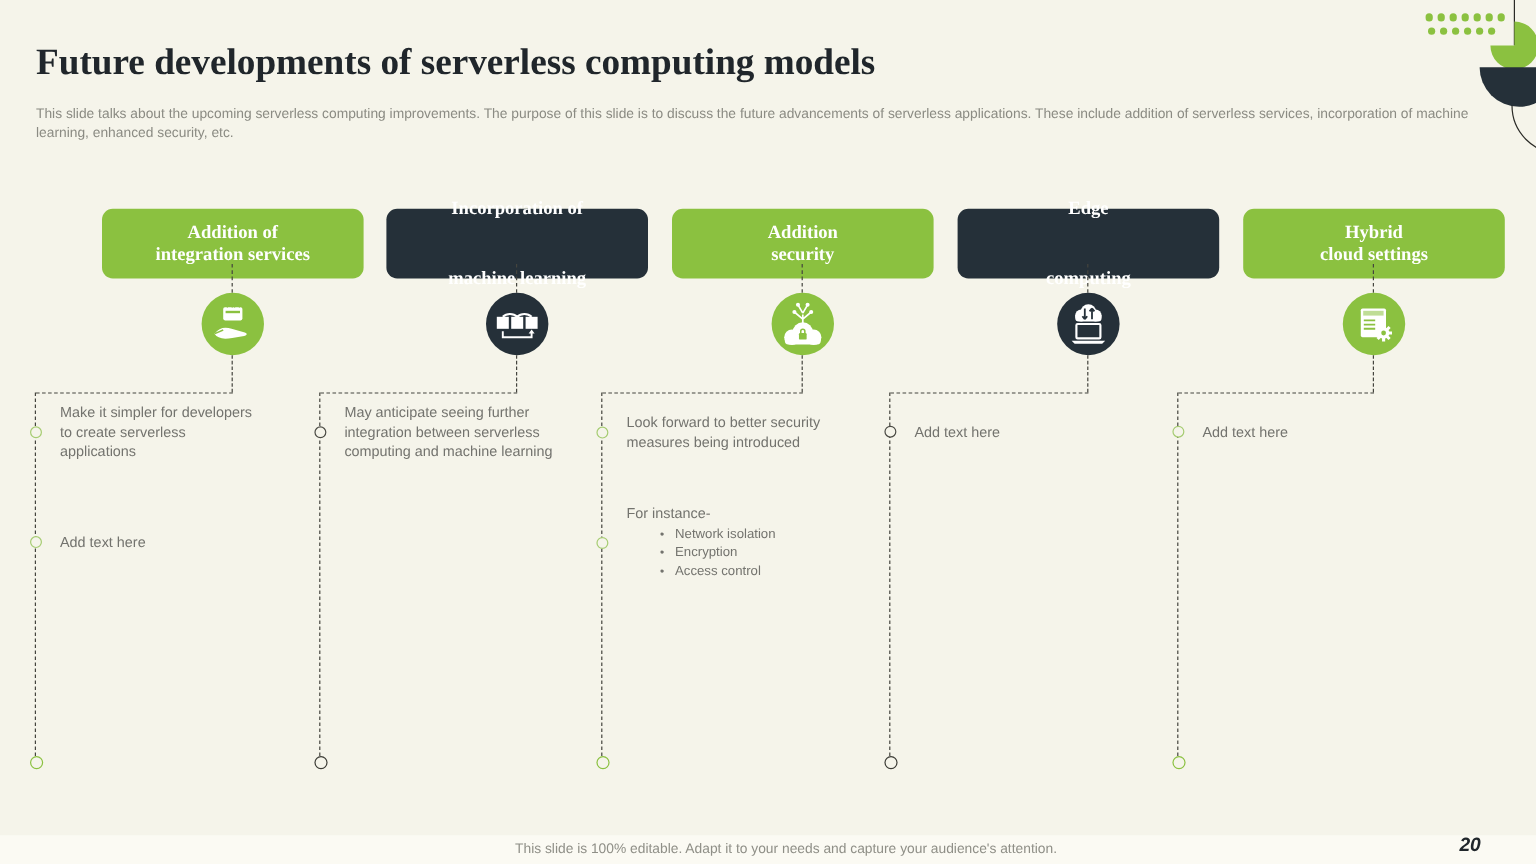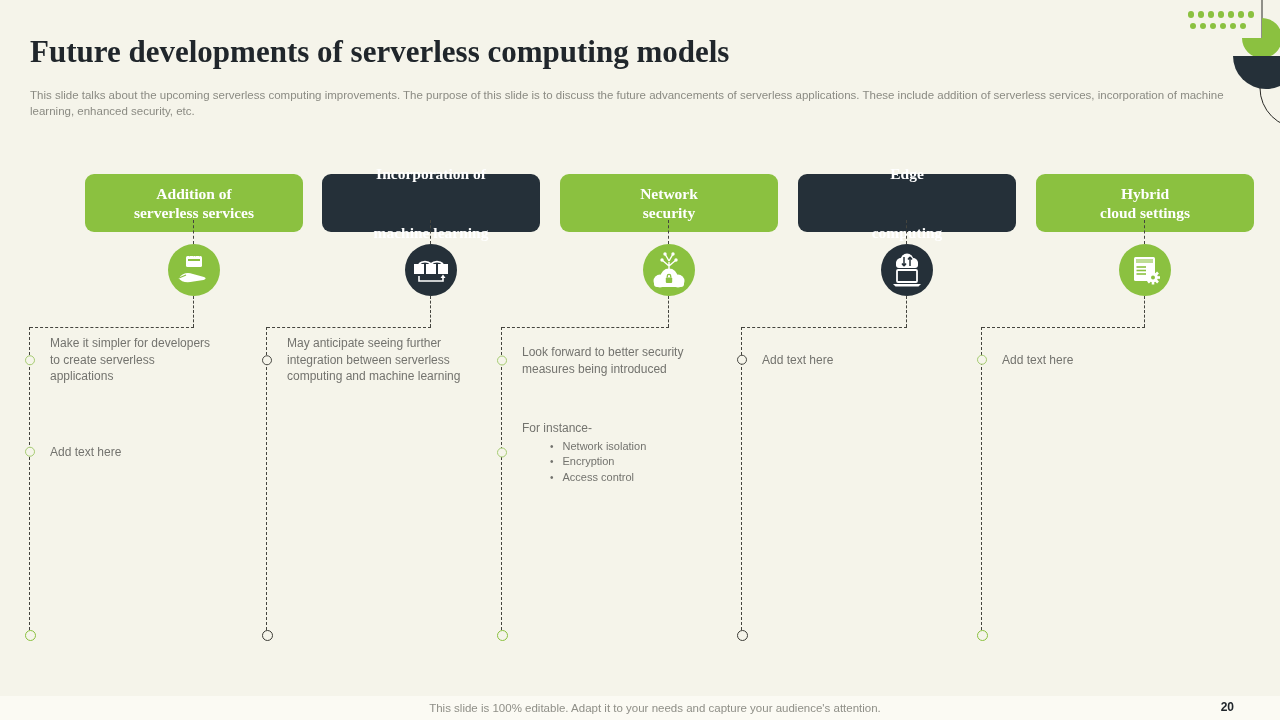--- a/index.html
+++ b/index.html
@@ -43,21 +43,21 @@
   .bullet.green{border:1.5px solid #A6CC72;}
   .bullet.dark{border:1.5px solid #4A4A44;}
   .itxt{font-size:12px;line-height:16.5px;color:#73736E;}
   .sublist{list-style:none;margin:2px 0 0 0;padding:0 0 0 28px;}
   .sublist li{font-size:11px;line-height:14.5px;color:#73736E;}
   .sublist li::before{content:"•";margin-right:9px;font-size:10px;color:#73736E;}
   
   .footer-bar{position:absolute;left:0;bottom:0;width:1280px;height:24px;background:#FBFAF3;}
   .footer-text{position:absolute;left:15px;bottom:6px;width:1280px;text-align:center;
                font-size:11.5px;color:#8F8F87;}
-  .page-num{position:absolute;right:46px;bottom:6px;font-size:12px;font-weight:700;color:#20262B;}
+  .page-num{position:absolute;right:46px;bottom:6px;font-size:16px;font-weight:700;color:#20262B;font-style:italic;}
 </style>
 </head>
 <body>
 
 <div class="slide">
 
   <div class="title">Future developments of  serverless computing models</div>
   <div class="subtitle">This slide talks about the upcoming serverless computing improvements. The purpose of this slide is to discuss the future advancements of serverless applications. These include addition of serverless services, incorporation of machine learning, enhanced security, etc.</div>
 
   <div class="dots">
@@ -82,21 +82,21 @@
   <svg class="corner-svg" width="60" height="135" viewBox="1220 0 60 135">
     <line x1="1262" y1="0" x2="1262" y2="38" stroke="#2A2A26" stroke-width="1"></line>
     <path d="M1262,18 A20,20 0 1 1 1242,38 L1262,38 Z" fill="#8BC140"></path>
     <path d="M1233,56 A33,33 0 0 0 1299,56 Z" fill="#253039"></path>
     <path d="M1260,88 A40,40 0 0 0 1300,128" fill="none" stroke="#2A2A26" stroke-width="1"></path>
   </svg>
 
   <div style="--L:30px; --C:194px; --B:85px; --W:164px;">
     <div class="hbox green">
       <span>Addition of</span>
-      <span>serverless services</span>
+      <span>integration services</span>
     </div>
     <div class="vdash stub1"></div>
     <div class="icn green">
       <svg width="52" height="52" viewBox="0 0 52 52">
         <rect x="18" y="12" width="16" height="11" rx="1.5" fill="#fff"></rect>
         <path d="M21,12 a3,3 0 0 1 5,0 M27,12 a3,3 0 0 1 5,0" stroke="#8BC140" stroke-width="1.4" fill="none"></path>
         <rect x="20" y="15" width="12" height="2" fill="#8BC140"></rect>
         <path d="M11,34 q5,-7 14,-4 l11,3 q3.5,1.4 -0.5,3 l-10,1.6 q-11,2.4 -15,-3.6 z" fill="#fff"></path>
         <path d="M11,34 l7,-3" stroke="#8BC140" stroke-width="1.2" fill="none"></path>
       </svg>
@@ -136,21 +136,21 @@
     <div class="vdash vline"></div>
     <div class="endc dark"></div>
     <div class="item" style="top:360px;width:200px;">
       <span class="bullet dark"></span>
       <div class="itxt">May anticipate seeing further integration between  serverless computing and machine learning</div>
     </div>
   </div>
 
   <div style="--L:502px; --C:669px; --B:560px; --W:167px;">
     <div class="hbox green">
-      <span>Network</span>
+      <span>Addition</span>
       <span>security</span>
     </div>
     <div class="vdash stub1"></div>
     <div class="icn green">
       <svg width="52" height="52" viewBox="0 0 52 52">
         <g stroke="#fff" stroke-width="1.4" fill="none">
           <path d="M26,30 v-12 M26,22 l-7,-6 M26,22 l7,-6 M26,17 l-4,-7 M26,17 l4,-7"></path>
         </g>
         <g fill="#fff">
           <circle cx="19" cy="16" r="1.7"></circle>

